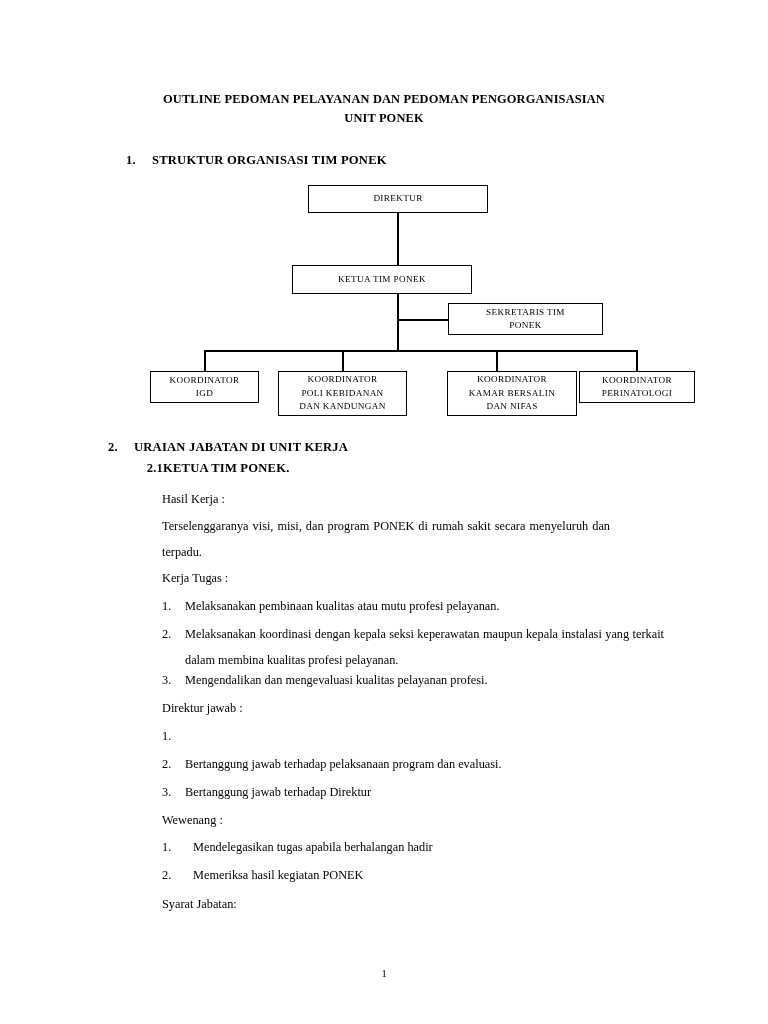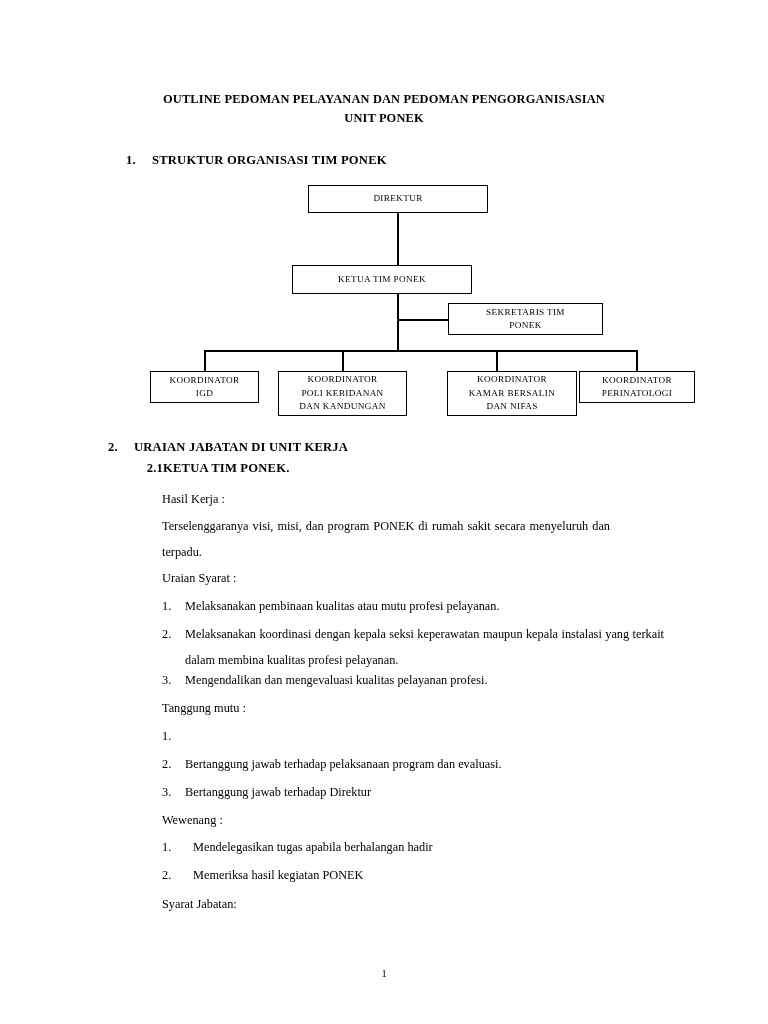--- a/index.html
+++ b/index.html
@@ -197,38 +197,38 @@
   </div>
 
   <div class="h-sub">
     <span class="num">2.1</span><span>KETUA TIM PONEK.</span>
   </div>
 
   <div class="para" style="top:486px;">Hasil Kerja :</div>
 
   <div class="para just" style="top:513px; width:448px;">Terselenggaranya visi, misi, dan program PONEK di rumah sakit secara menyeluruh dan terpadu.</div>
 
-  <div class="para" style="top:565px;">Uraian Syarat :</div>
+  <div class="para" style="top:565px;">Kerja Tugas :</div>
 
   <div class="li" style="top:593px;">
     <span class="mk">1.</span>
     <span>Melaksanakan pembinaan kualitas atau mutu profesi pelayanan.</span>
   </div>
 
   <div class="li just" style="top:621px;">
     <span class="mk">2.</span>
     <span>Melaksanakan koordinasi dengan kepala seksi keperawatan maupun kepala instalasi yang terkait dalam  membina kualitas profesi  pelayanan.</span>
   </div>
 
   <div class="li" style="top:667px;">
     <span class="mk">3.</span>
     <span>Mengendalikan dan mengevaluasi kualitas pelayanan profesi.</span>
   </div>
 
-  <div class="para" style="top:695px;">Tanggung mutu     :</div>
+  <div class="para" style="top:695px;">Direktur jawab     :</div>
 
   <div class="li" style="top:723px;">
     <span class="mk">1.</span>
   </div>
 
   <div class="li" style="top:751px;">
     <span class="mk">2.</span>
     <span>Bertanggung jawab terhadap pelaksanaan program dan evaluasi.</span>
   </div>
 

